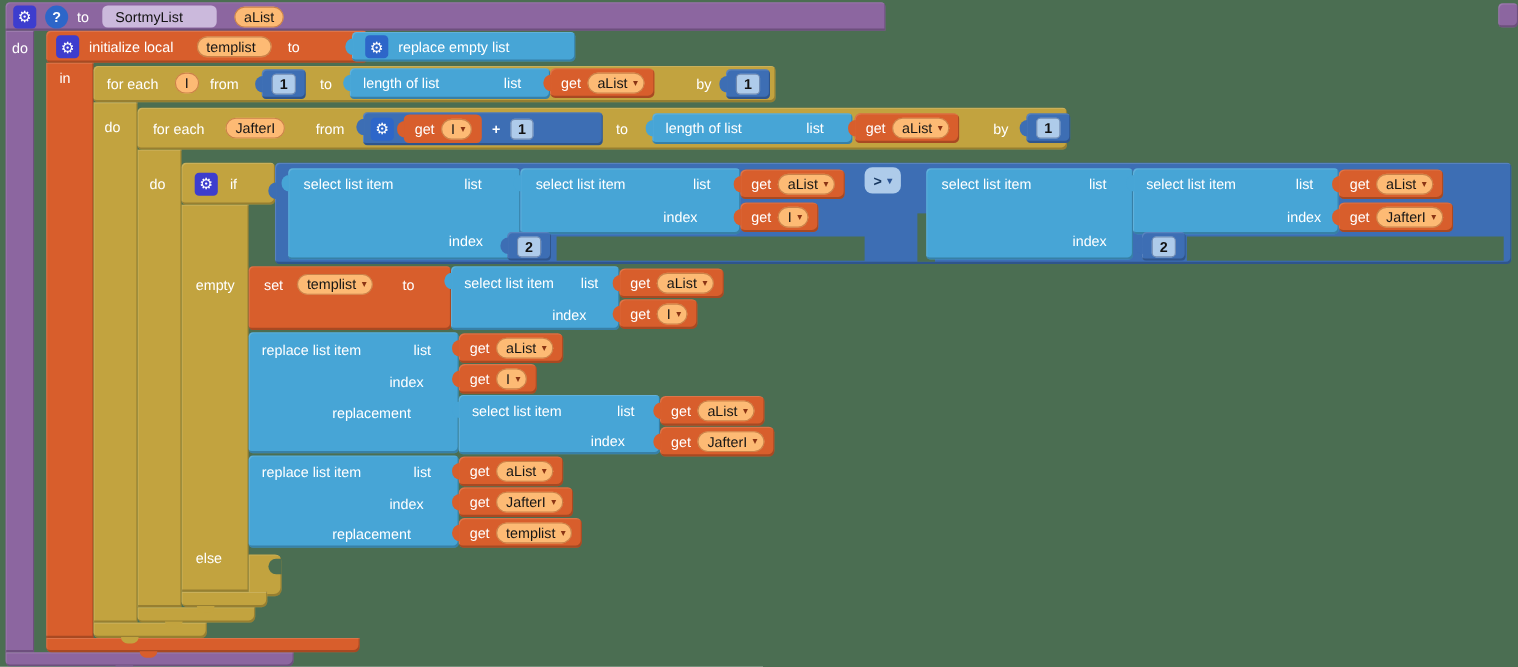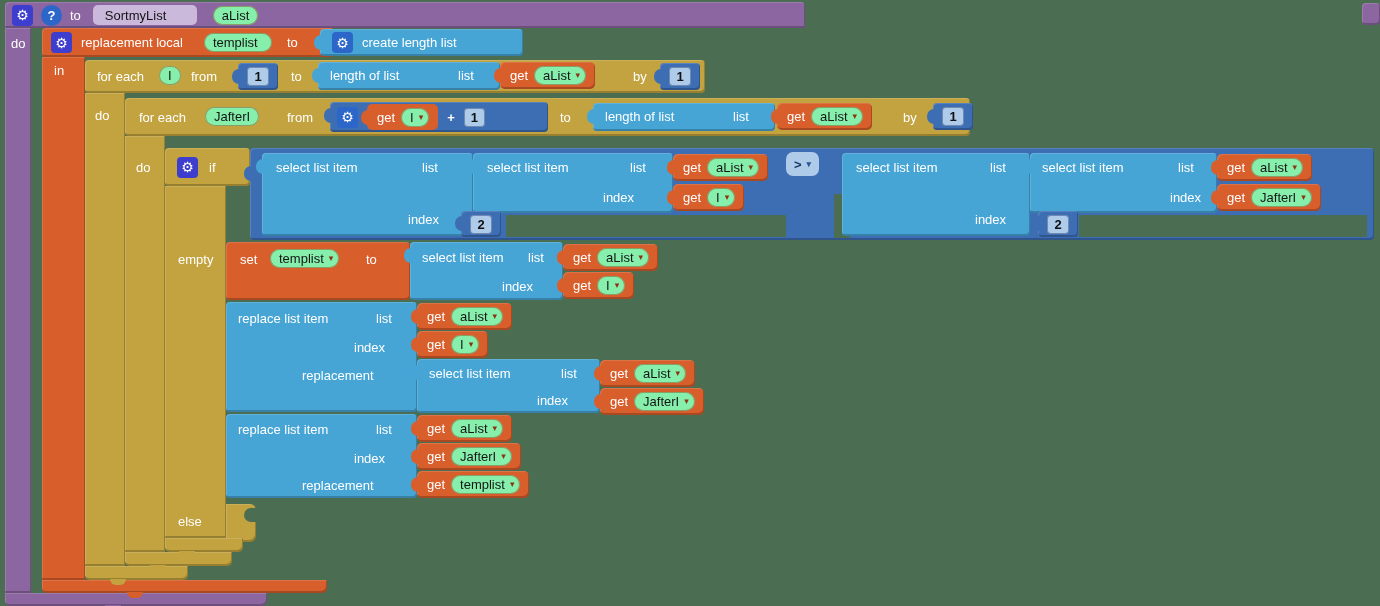--- a/index.html
+++ b/index.html
@@ -9,21 +9,21 @@
        box-shadow:inset -1px -2px 0 rgba(0,0,0,.22),inset 1px 1px 0 rgba(255,255,255,.14);}
   .purple{background:#8C66A0}
   .orange{background:#D85E2C}
   .gold{background:#C2A33F}
   .lblue{background:#47A5D6}
   .navy{background:#3D6EB4}
   .green{background:#4B6E52;box-shadow:none;border-radius:0}
   .lbl{position:absolute;color:#fff;font-size:13px;line-height:16px;white-space:nowrap}
   .hdr{display:flex;align-items:center}
   .pill{display:inline-flex;align-items:center;height:19px;padding:0 9px;border-radius:10px;
-        background:#86efac;box-shadow:inset 0 0 0 1px rgba(140,60,20,.45);
+        background:#fdba74;box-shadow:inset 0 0 0 1px rgba(140,60,20,.45);
         color:#151515;font-size:13px;white-space:nowrap}
   .pill.dd{padding-right:6px;gap:5px}
   .arrow{font-size:9px;color:#8a3414;line-height:1}
   .npill{display:inline-flex;align-items:center;height:19px;padding:0 7px;border-radius:4px;
          background:#AECBEA;box-shadow:inset 0 0 0 1px rgba(20,40,90,.4);
          color:#111;font-size:13px;font-weight:700}
   .lavpill{display:inline-flex;align-items:center;height:20px;padding:0 12px;border-radius:5px;
            background:#CBB9DC;color:#141414;font-size:13px}
   .gear{width:21px;height:21px;border-radius:4px;background:#3D3DCE;color:#fff;flex:none;
         display:inline-flex;align-items:center;justify-content:center;font-size:14px}
@@ -54,34 +54,34 @@
   </div>
   <div class="blk purple" style="left:5px;top:28px;width:26px;height:565px;border-radius:0"></div>
   <span class="lbl" style="left:11px;top:36px">do</span>
   <div class="blk purple" style="left:5px;top:593px;width:262px;height:13px;border-radius:0 0 5px 5px">
     <i class="bump purple" style="left:100px"></i>
   </div>
   <div class="blk purple" style="left:1362px;top:3px;width:18px;height:22px"></div>
 
   <div class="blk orange hdr" style="left:42px;top:28px;width:292px;height:29px;padding-left:9px;gap:9px">
     <span class="gear">⚙</span>
-    <span class="glabel">replacement local</span>
+    <span class="glabel">initialize local</span>
     <span class="pill" style="margin-left:12px;min-width:50px">templist</span>
     <span class="glabel" style="margin-left:6px">to</span>
   </div>
   <div class="blk orange" style="left:42px;top:57px;width:43px;height:523px;border-radius:0"></div>
   <span class="lbl" style="left:54px;top:63px">in</span>
   <div class="blk orange" style="left:42px;top:580px;width:285px;height:13px;border-radius:0 0 5px 5px">
     <i class="bump orange" style="left:85px"></i>
   </div>
 
   <div class="blk lblue hdr" style="left:320px;top:29px;width:203px;height:27px;padding-left:12px;gap:9px">
     <i class="plug b"></i>
     <span class="gear royal">⚙</span>
-    <span class="glabel">create length list</span>
+    <span class="glabel">replace empty list</span>
   </div>
 
   <div class="blk gold" style="left:85px;top:60px;width:620px;height:33px">
     <span class="lbl" style="left:12px;top:9px">for each</span>
     <span class="pill" style="position:absolute;left:74px;top:6px">I</span>
     <span class="lbl" style="left:106px;top:9px">from</span>
     <div class="blk navy numblk" style="left:153px;top:3px;width:40px;height:27px">
       <i class="plug n"></i>
       <span class="npill">1</span>
     </div>
@@ -154,21 +154,21 @@
   <div class="blk gold" style="left:125px;top:552px;width:107px;height:14px;border-radius:0 0 5px 5px">
     <i class="bump gold" style="left:25px"></i>
   </div>
 
   <div class="blk gold hdr" style="left:165px;top:148px;width:85px;height:38px;padding-left:12px;gap:11px">
     <span class="gear">⚙</span>
     <span class="glabel">if</span>
   </div>
   <div class="blk gold" style="left:165px;top:186px;width:61px;height:352px;border-radius:0"></div>
   <span class="lbl" style="left:178px;top:252px">empty</span>
-  <span class="lbl" style="left:178px;top:514px">else</span>
+  <span class="lbl" style="left:178px;top:500px">else</span>
   <div class="blk gold" style="left:226px;top:504px;width:30px;height:38px;border-radius:0 6px 6px 0">
     <div class="green" style="position:absolute;left:18px;top:4px;width:12px;height:14px;border-radius:8px 0 0 8px"></div>
   </div>
   <div class="blk gold" style="left:165px;top:538px;width:78px;height:14px;border-radius:0 0 5px 5px">
     <i class="bump gold" style="left:14px"></i>
   </div>
 
   <div class="blk navy" style="left:250px;top:148px;width:1124px;height:92px">
     <i class="plug n" style="top:18px"></i>
     <div class="green" style="position:absolute;left:256px;top:67px;width:280px;height:22px"></div>

